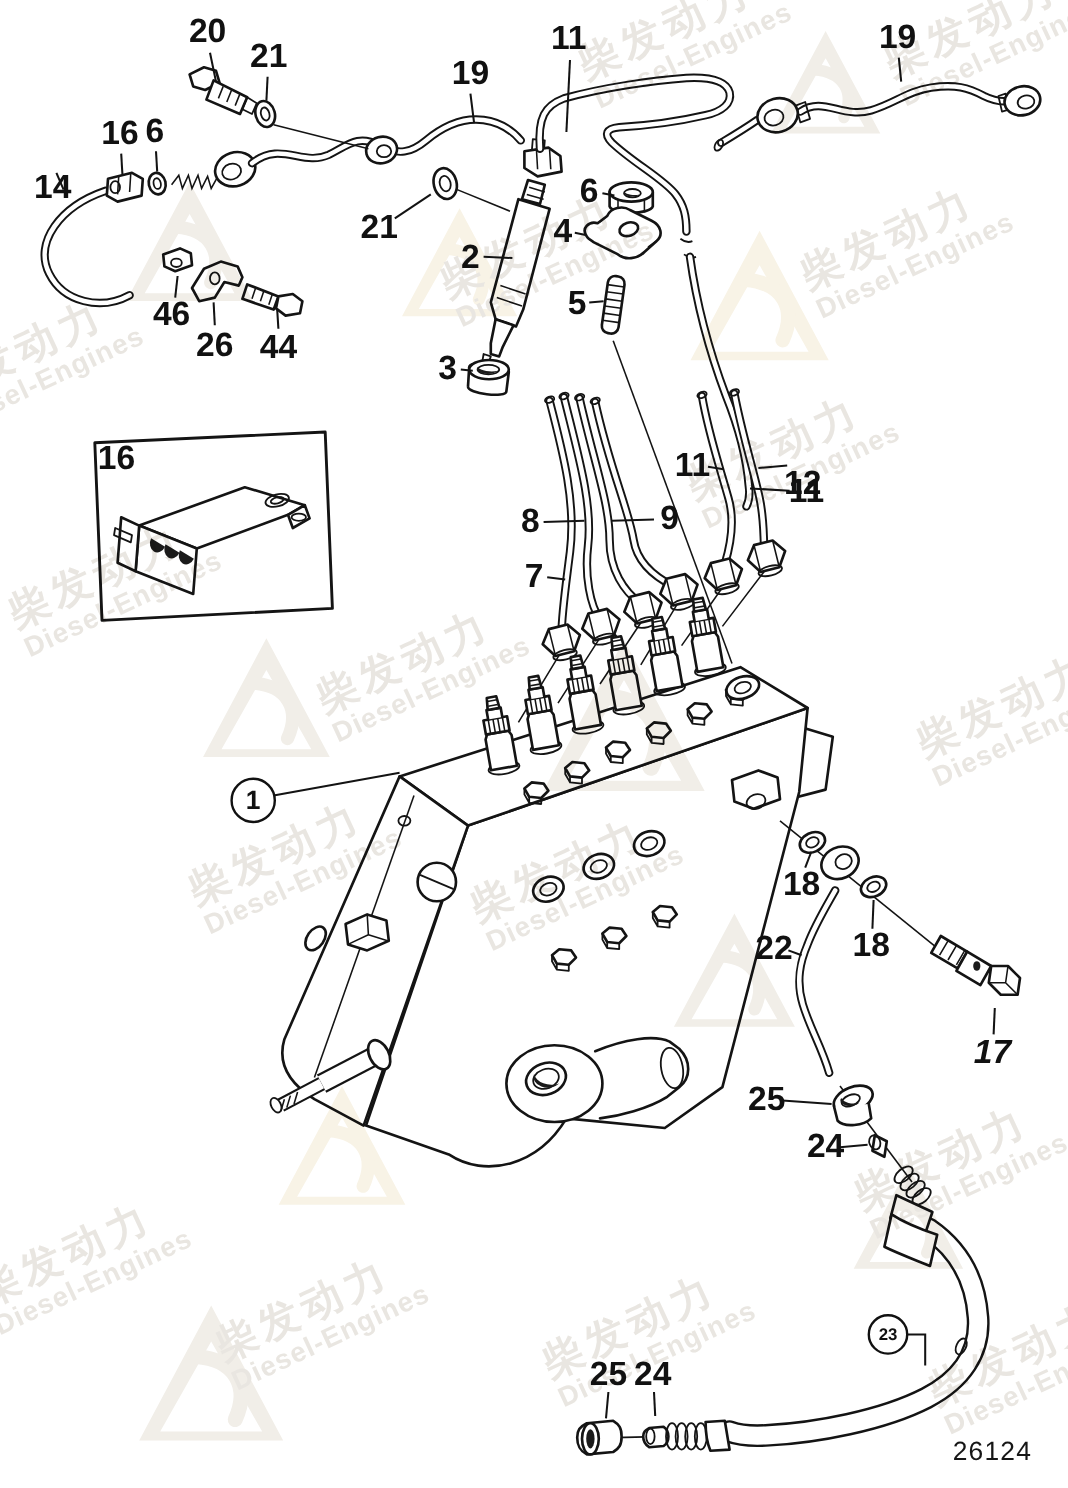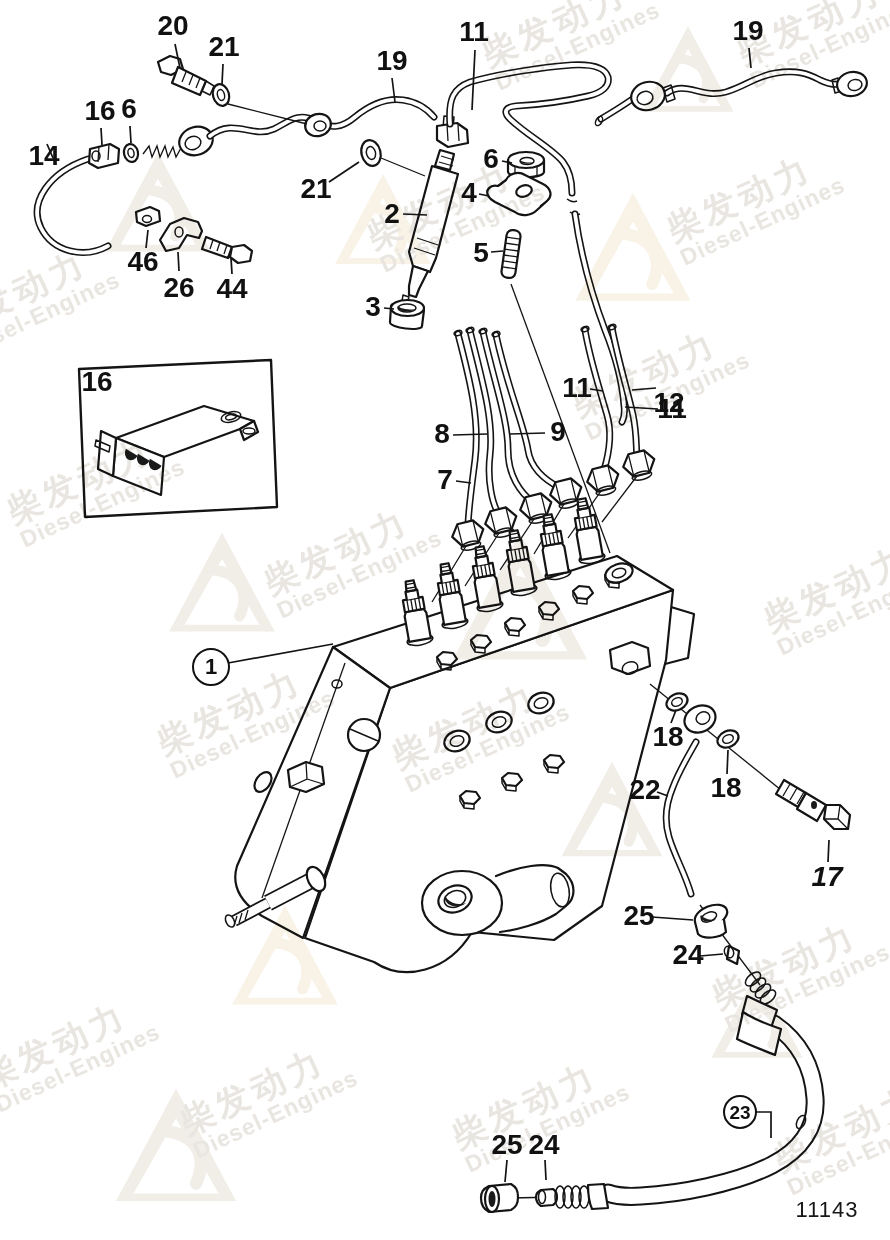--- a/index.html
+++ b/index.html
@@ -509,23 +509,23 @@
       <div class="callout" style="left: 442px; top: 434px;">8</div>
       <div class="callout" style="left: 558px; top: 432px;">9</div>
       <div class="callout" style="left: 445px; top: 480px;">7</div>
       <div class="callout circled" style="left: 211px; top: 667px; width: 34px; height: 34px; font-size: 22px;">1</div>
       <div class="callout" style="left: 668px; top: 737px;">18</div>
       <div class="callout" style="left: 726px; top: 788px;">18</div>
       <div class="callout" style="left: 645px; top: 790px;">22</div>
       <div class="callout" style="left: 827px; top: 877px; font-style: italic;">17</div>
       <div class="callout" style="left: 639px; top: 916px;">25</div>
       <div class="callout" style="left: 688px; top: 955px;">24</div>
-      <div class="callout circled" style="left: 740px; top: 1112px; width: 30px; height: 30px; font-size: 19px;">23</div>
+      <div class="callout circled" style="left: 740px; top: 1112px; width: 30px; height: 30px; font-size: 14px;">23</div>
       <div class="callout" style="left: 507px; top: 1145px;">25</div>
       <div class="callout" style="left: 544px; top: 1145px;">24</div>
       <div class="callout" style="left: 143px; top: 262px;">46</div>
       <div class="callout" style="left: 179px; top: 288px;">26</div>
       <div class="callout" style="left: 232px; top: 289px;">44</div>
     </div>
 
-<div id="part-number" style="left:827px;top:1210px;">11143</div>
+<div id="part-number" style="left:827px;top:1210px;">26124</div>
 
 </div>
 
 </body></html>

